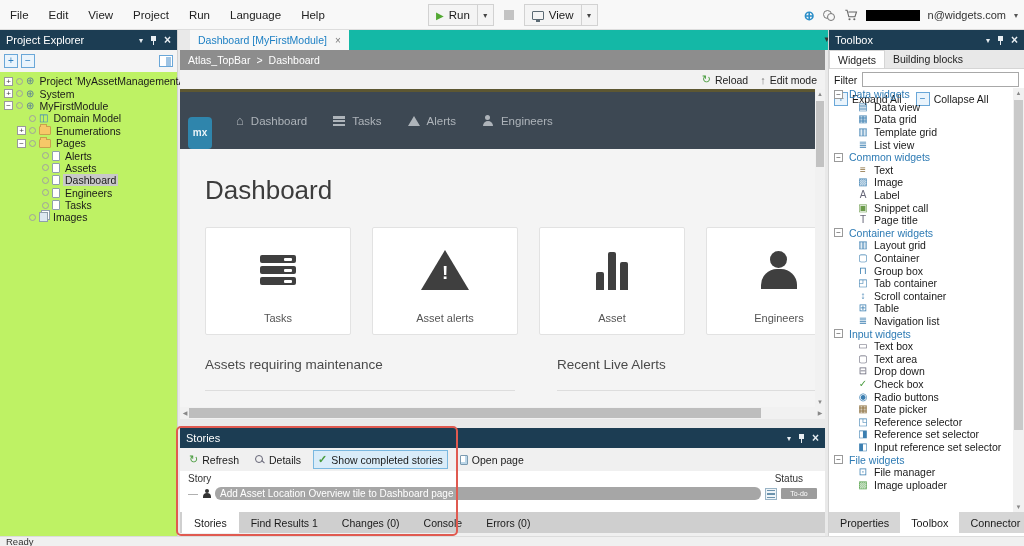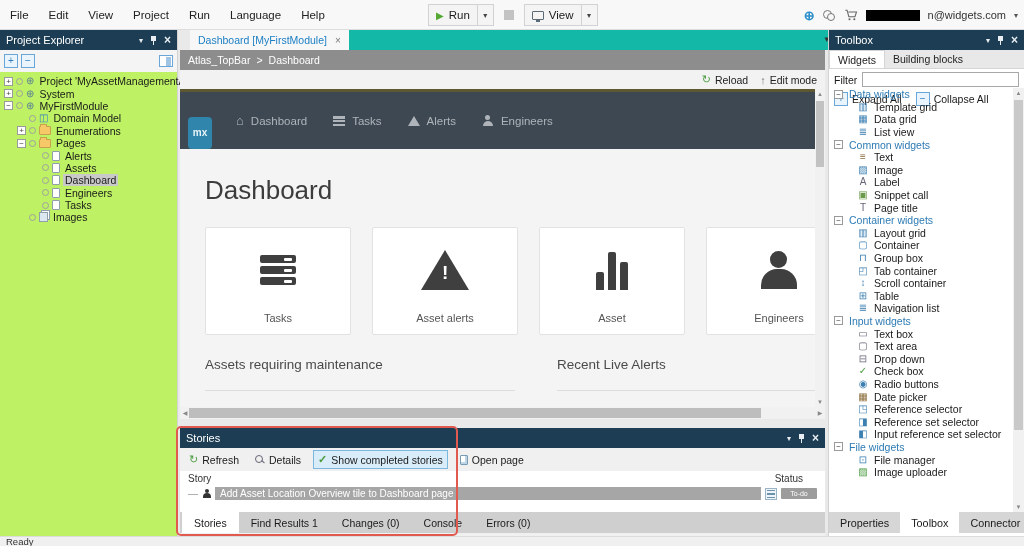--- a/index.html
+++ b/index.html
@@ -134,21 +134,21 @@
   .ic-page { width:8px; height:10px; background:#fff; border:1px solid #7a9ab0; border-radius:1px; box-shadow:inset -2px -2px 0 #bcd6e8; }
   .st-list { height:41px; background:#fff; position:relative; font-size:10px; }
   .st-col-story { position:absolute; left:8px; top:2px; color:#333; }
   .st-col-status { position:absolute; right:22px; top:2px; color:#333; }
   .st-row { position:absolute; left:8px; right:8px; top:16px; height:13px; display:flex; align-items:center; gap:4px; }
   .st-dash { color:#999; font-size:10px; }
   .story-ic { position:relative; width:9px; height:10px; flex:none; }
   .story-ic::before { content:""; position:absolute; left:2.5px; top:0; width:4px; height:4px; border-radius:50%; background:#333; }
   .story-ic::after { content:""; position:absolute; left:0.5px; top:4.5px; width:8px; height:5px; border-radius:4px 4px 0 0; background:#333; }
   .st-bar { flex:1; height:13px; background:#a6a6a6; color:#fff; font-size:10px; line-height:13px;
-            padding-left:5px; white-space:nowrap; overflow:hidden; }
+            padding-left:5px; white-space:nowrap; overflow:hidden;border-radius:6px; }
   .st-burger { width:12px; height:12px; border:1px solid #9ab4c6; background:#eef4f8;
                background-image:repeating-linear-gradient(#6c93ad 0 1.4px, #eef4f8 1.4px 3.4px);
                background-size:8px 9px; background-position:1px 1px; background-repeat:no-repeat; flex:none; }
   .st-badge { width:36px; height:11px; background:#9c9c9c; color:#fff; font-size:7px; text-align:center;
               line-height:11px; border-radius:1px; flex:none; }
   .st-tabs { height:21px; background:#cfcfcf; display:flex; align-items:stretch; padding-left:2px; font-size:10.5px; }
   .st-tab { display:flex; align-items:center; padding:0 12px; color:#1a1a1a; }
   .st-tab.active { background:#fff; }
   .below-stories { position:absolute; left:0; top:503px; width:645px; height:3px; background:#f0f0f0; }
 
@@ -520,27 +520,31 @@
       <span data-name="expand-all-label">Expand All</span>
       <span class="gap"></span>
       <span class="sq-btn" data-name="toolbox-collapse-all-icon">−</span>
       <span data-name="collapse-all-label">Collapse All</span>
     </div>
     <div class="tbx-tree" id="tbx-tree" data-name="toolbox-widget-tree">
         <div class="tbx-group-row" data-name="widget-group-data-widgets">
           <span class="expander" data-name="collapse-icon">−</span>
           <span class="tbx-group-label" data-name="widget-group-label">Data widgets</span>
         </div>
+        <div class="tbx-item-row" data-name="widget-data-view">
+          <span class="wicon" data-name="data-view-icon"></span>
+          <span data-name="widget-label">Data view</span>
+        </div>
+        <div class="tbx-item-row" data-name="widget-data-grid">
+          <span class="wicon" data-name="data-grid-icon"></span>
+          <span data-name="widget-label">Data grid</span>
+        </div>
         <div class="tbx-item-row" data-name="widget-template-grid">
           <span class="wicon" data-name="template-grid-icon"></span>
           <span data-name="widget-label">Template grid</span>
-        </div>
-        <div class="tbx-item-row" data-name="widget-data-grid">
-          <span class="wicon" data-name="data-grid-icon"></span>
-          <span data-name="widget-label">Data grid</span>
         </div>
         <div class="tbx-item-row" data-name="widget-list-view">
           <span class="wicon" data-name="list-view-icon"></span>
           <span data-name="widget-label">List view</span>
         </div>
         <div class="tbx-group-row" data-name="widget-group-common-widgets">
           <span class="expander" data-name="collapse-icon">−</span>
           <span class="tbx-group-label" data-name="widget-group-label">Common widgets</span>
         </div>
         <div class="tbx-item-row" data-name="widget-text">

